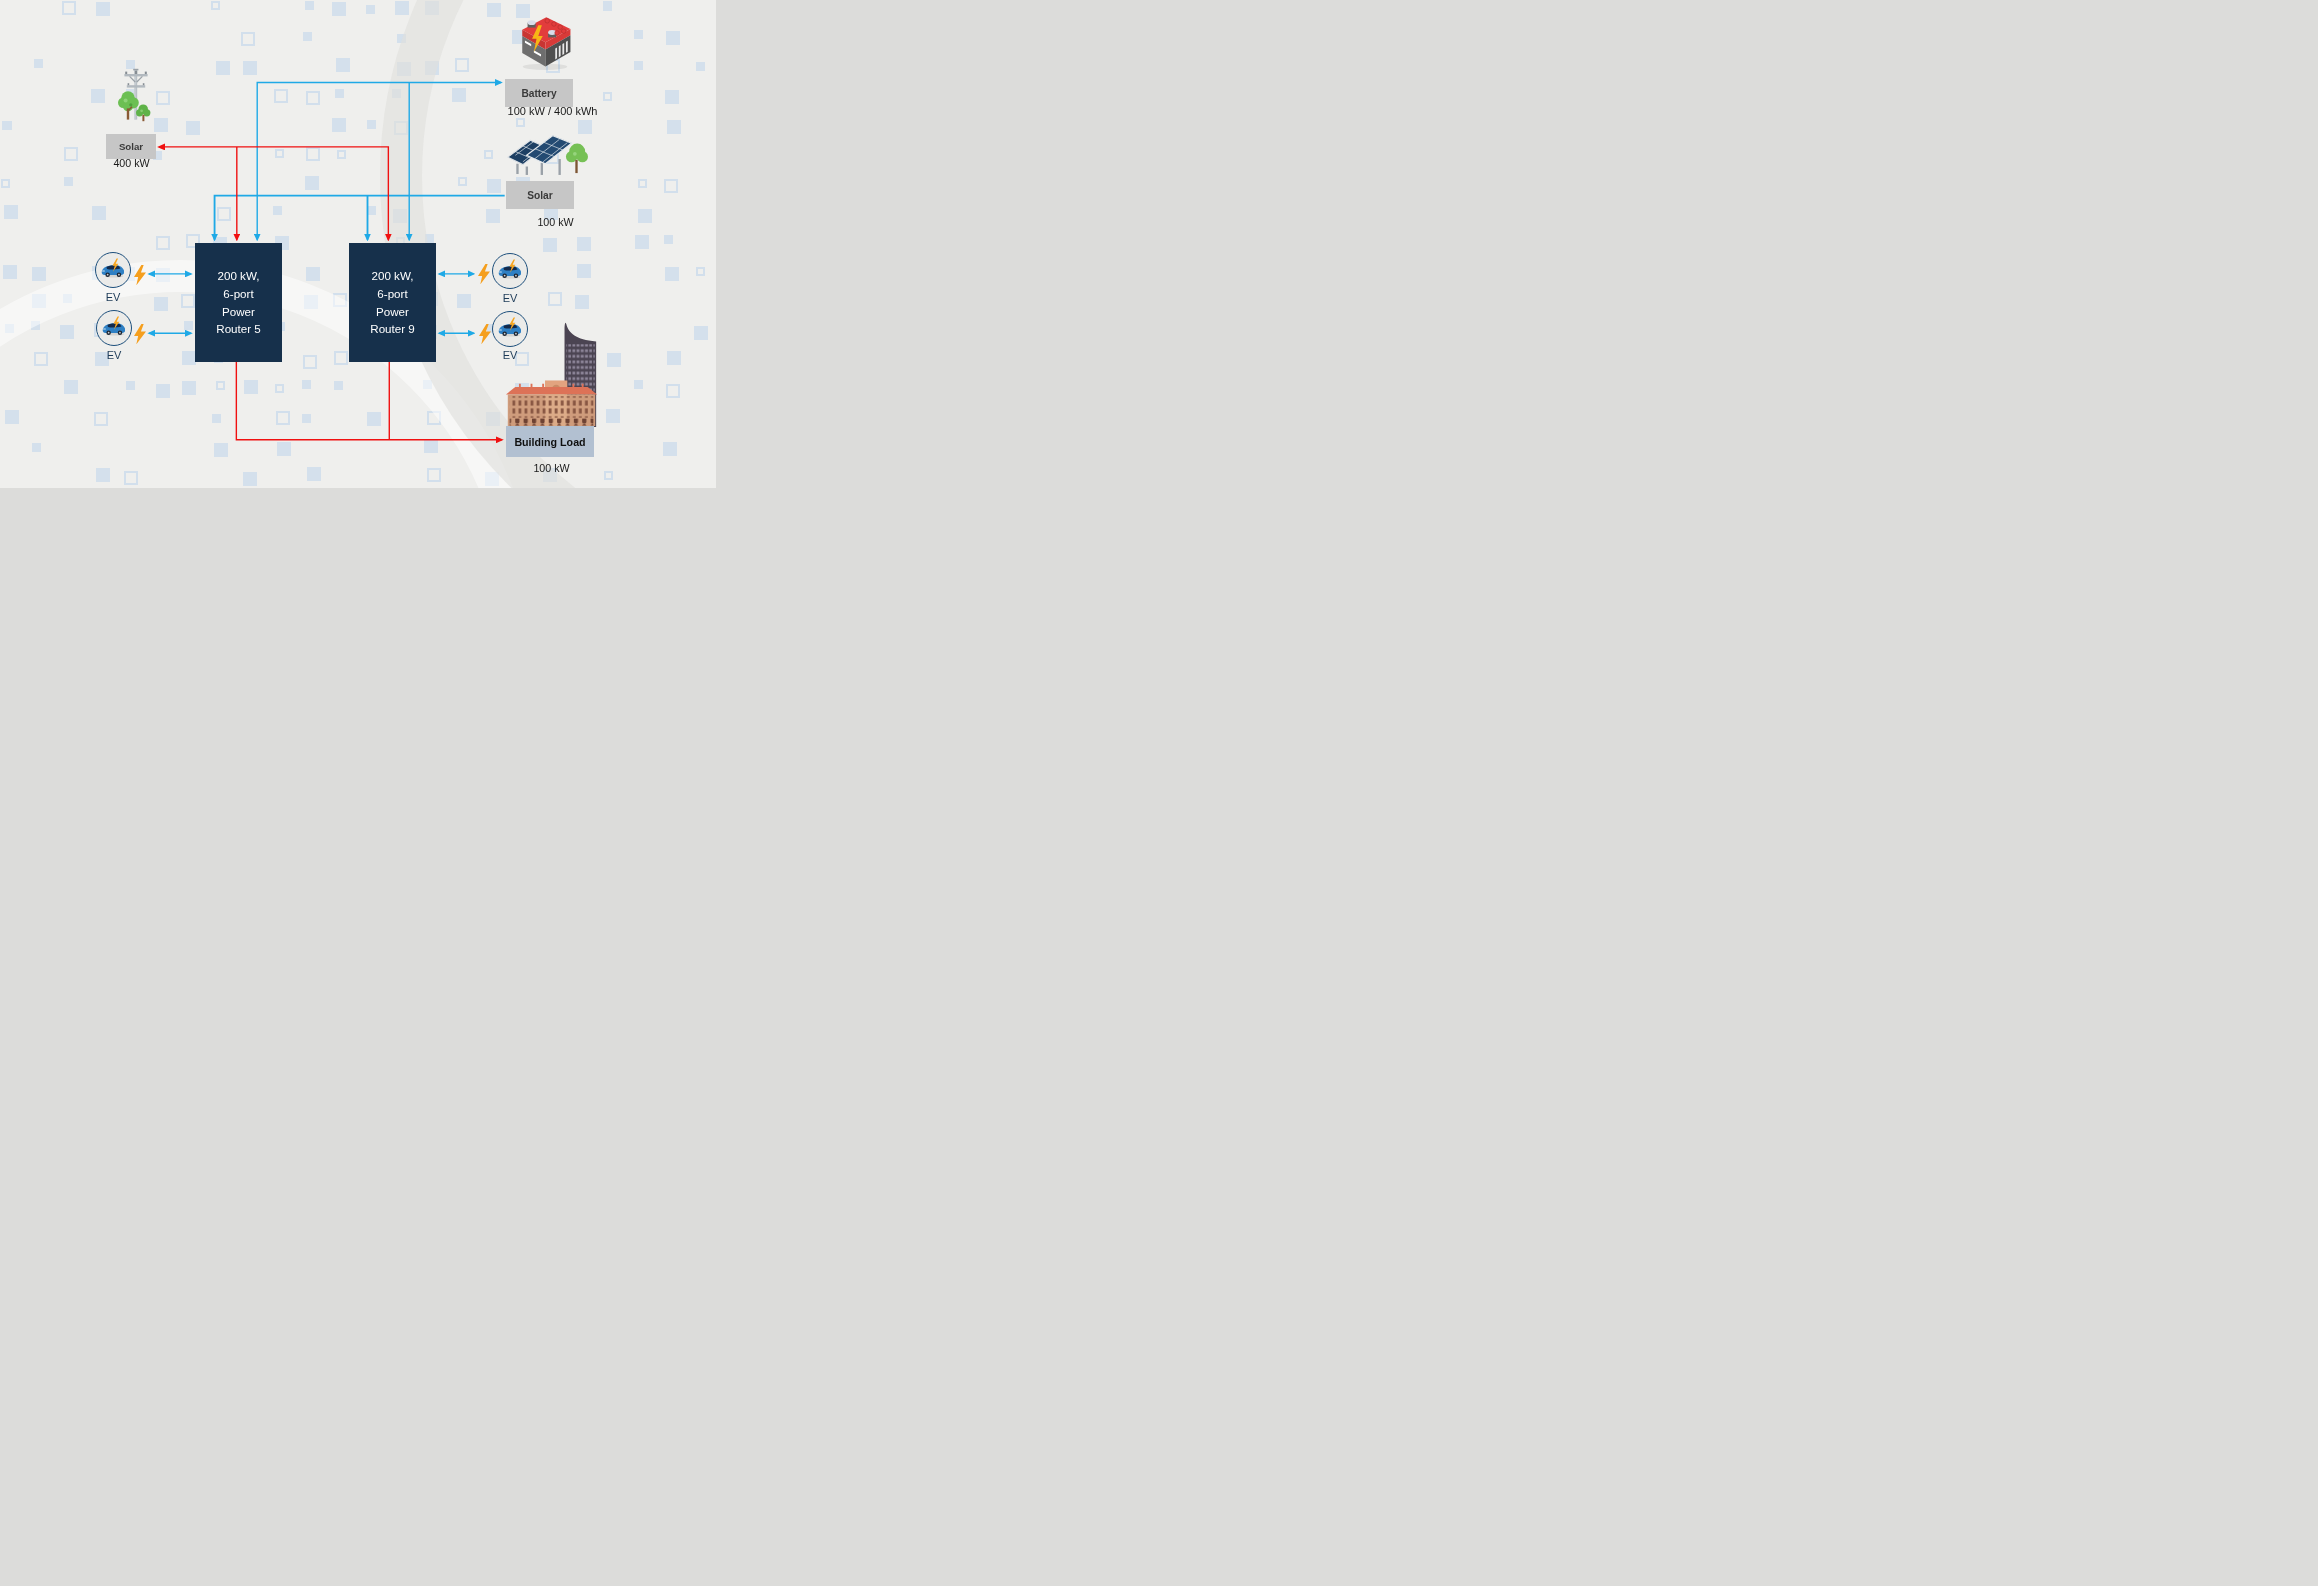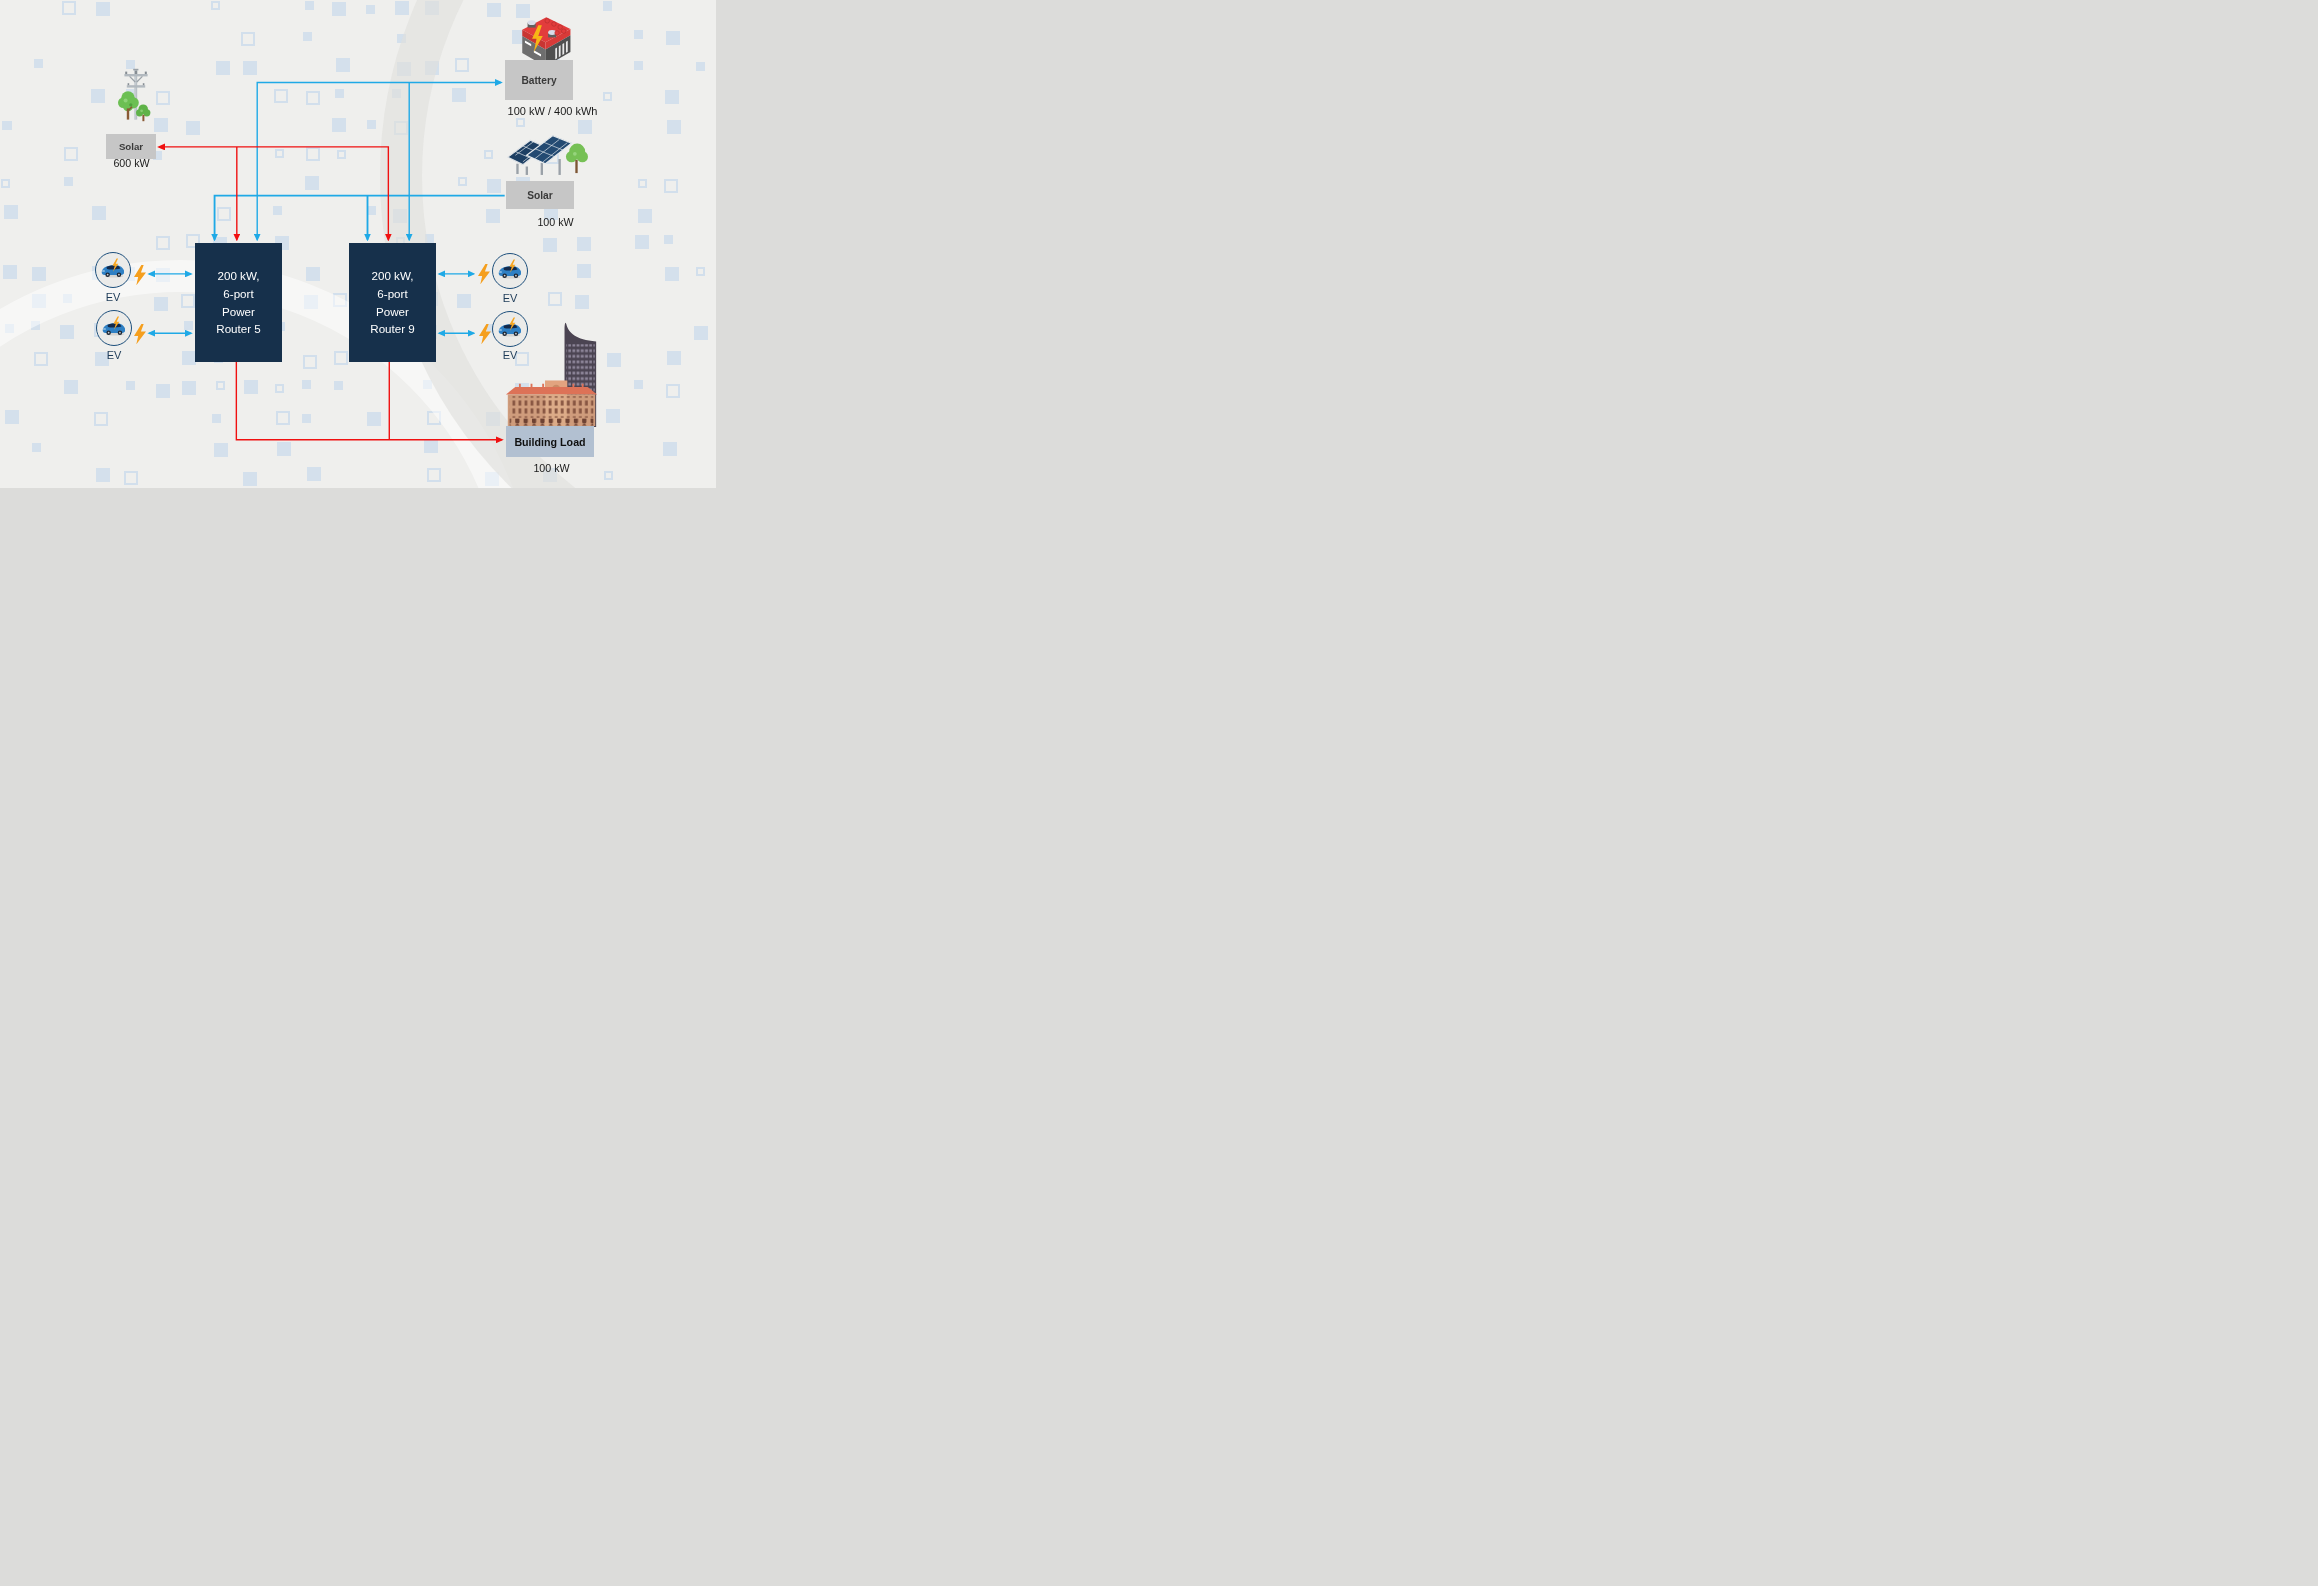--- a/index.html
+++ b/index.html
@@ -240,21 +240,21 @@
       <ellipse cx="81" cy="52" rx="9" ry="5.5" fill="#d9ddea"></ellipse>
       <g fill="#e23c3c" stroke="#b52f2e" stroke-width="1.5">
         <circle cx="70" cy="26" r="5"></circle>
           <circle cx="85" cy="33" r="5"></circle>
         <circle cx="99" cy="40" r="5"></circle>
           <circle cx="92" cy="53" r="5"></circle>
           <circle cx="107" cy="49" r="5"></circle>
       </g>
     </svg>
   </div>
-  <div class="lbl" style="left:505px;top:60px;width:68px;height:40px">
+  <div class="lbl" style="left:505px;top:79px;width:68px;height:28px">
     <span>Battery</span>
   </div>
   <div class="sub" style="left:492px;top:105px;width:121px;font-size:11px">100 kW / 400 kWh</div>
 
   <div class="icon" style="left:116px;top:66px">
     <svg width="40" height="64" viewBox="0 0 100 160">
       <rect x="46" y="10" width="7" height="124" fill="#b9c0c6"></rect>
       <rect x="46" y="10" width="3" height="124" fill="#cdd3d8"></rect>
       <rect x="43" y="7" width="13" height="4" fill="#9aa1a7"></rect>
       <rect x="21" y="20" width="58" height="6" fill="#b2b9bf"></rect>
@@ -281,21 +281,21 @@
           <circle cx="59" cy="117" r="9"></circle>
           <circle cx="77" cy="117" r="9"></circle>
       </g>
       <circle cx="64" cy="112" r="3.5" fill="#85cc6f"></circle>
       <rect x="66" y="122" width="5" height="16" fill="#8a5a35"></rect>
     </svg>
   </div>
   <div class="lbl" style="left:106px;top:134px;width:50px;height:25px;font-size:9.7px">
     <span>Solar</span>
   </div>
-  <div class="sub" style="left:85px;top:157px;width:93px">600 kW</div>
+  <div class="sub" style="left:85px;top:157px;width:93px">400 kW</div>
 
   <div class="icon" style="left:506px;top:127px">
     <svg width="89" height="50" viewBox="0 0 190 106">
       <g fill="#9aa1a8">
         <rect x="22" y="78" width="5" height="22"></rect>
           <rect x="42" y="84" width="5" height="18"></rect>
         <rect x="74" y="76" width="5" height="26"></rect>
           <rect x="112" y="68" width="5" height="34"></rect>
       </g>
       <g>

